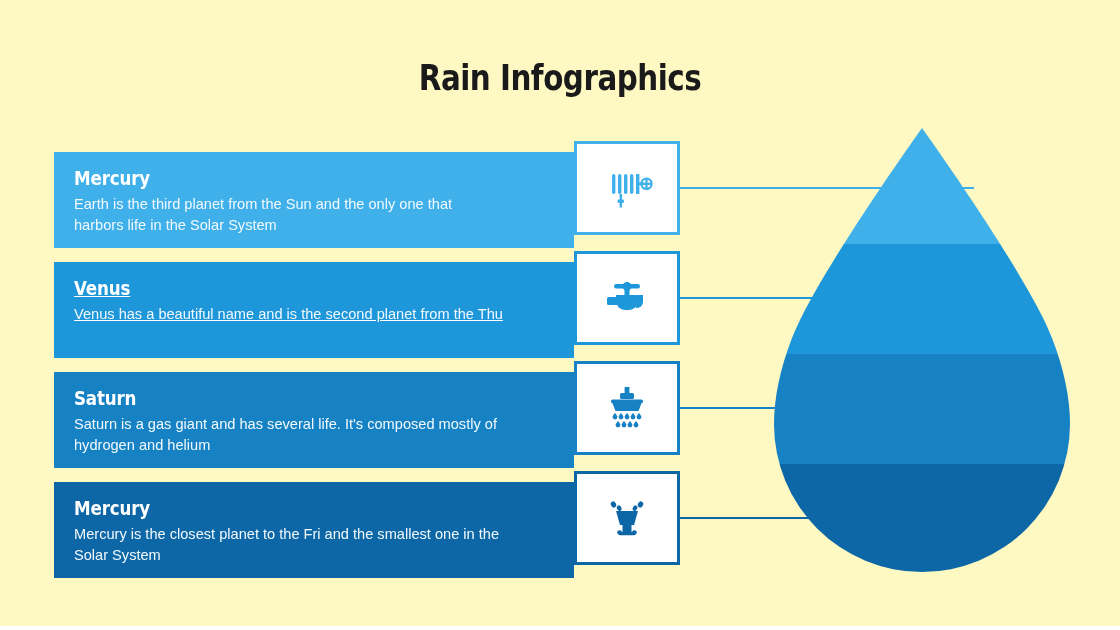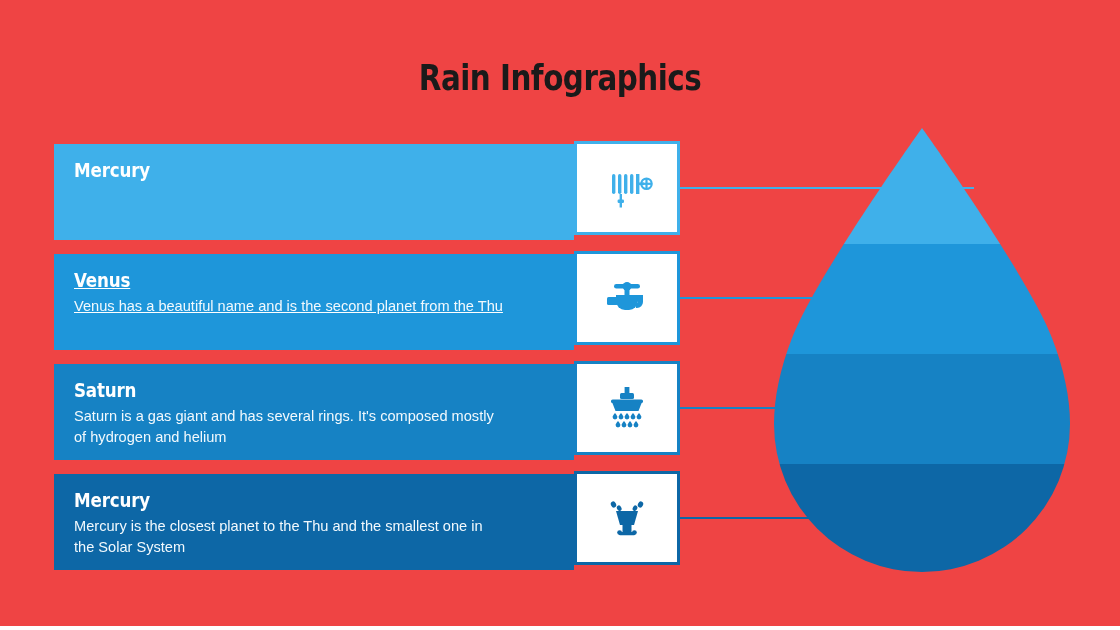--- a/index.html
+++ b/index.html
@@ -10,21 +10,21 @@
     width: 1120px;
     height: 630px;
     background: #ffffff;
     font-family: "Liberation Sans", sans-serif;
     overflow: hidden;
   }
   .slide {
     position: relative;
     width: 1120px;
     height: 626px;
-    background: #ef4444;
+    background: #fef9c3;
   }
 
   
   .title {
     position: absolute;
     left: 0;
     top: 58px;
     width: 1120px;
     text-align: center;
     font-family: "DejaVu Sans", sans-serif;
@@ -45,21 +45,21 @@
     width: 580px;
   }
   .row {
     position: relative;
     height: 96px;
     margin-bottom: 14px;
   }
   .card {
     position: absolute;
     left: 0;
-    top: 4px;
+    top: 12px;
     width: 520px;
     height: 96px;
     box-sizing: border-box;
     padding: 15px 22px 12px 20px;
     color: #ffffff;
   }
   .card-title {
     font-family: "DejaVu Sans", sans-serif;
     font-size: 19px;
     font-weight: bold;
@@ -118,20 +118,21 @@
 
 <div class="slide">
 
   <div class="title" style="color: rgb(26, 26, 26);">Rain Infographics</div>
 
   <div class="rows">
 
     <div class="row">
       <div class="card" id="card0" style="background: rgb(63, 176, 234);">
         <div class="card-title">Mercury</div>
+        <div class="card-desc">Earth is the third planet from the Sun and the only one that harbors life in the Solar System</div>
       </div>
       <div class="icon-box" id="box0" style="border-color: rgb(63, 176, 234);">
         <span>
           <svg width="54" height="54" viewBox="0 0 54 54">
             <g fill="#3fb0ea">
               <rect x="12" y="13" width="3.4" height="20" rx="1.7"></rect>
               <rect x="18" y="13" width="3.4" height="20" rx="1.7"></rect>
               <rect x="24" y="13" width="3.4" height="20" rx="1.7"></rect>
               <rect x="30" y="13" width="3.4" height="20" rx="1.7"></rect>
               <path d="M36 13 h3.4 v20 h-3.4 z"></path>
@@ -167,21 +168,21 @@
             </g>
           </svg>
         </span>
       </div>
       <div class="connector" id="conn1" style="background: rgb(30, 150, 218); width: 210px;"></div>
     </div>
 
     <div class="row">
       <div class="card" id="card2" style="background: rgb(22, 130, 196);">
         <div class="card-title">Saturn</div>
-        <div class="card-desc">Saturn is a gas giant and has several rings. It's composed mostly of hydrogen and helium</div>
+        <div class="card-desc">Saturn is a gas giant and has several life. It's composed mostly of hydrogen and helium</div>
       </div>
       <div class="icon-box" id="box2" style="border-color: rgb(22, 130, 196);">
         <span>
           <svg width="52" height="52" viewBox="0 0 52 52">
             <g fill="#1682c4">
               <rect x="23.6" y="5" width="4.8" height="7"></rect>
               <rect x="19" y="11" width="14" height="6" rx="1.5"></rect>
               <path d="M11 20 h30 l-3.5 9 h-23 z"></path>
               <rect x="10" y="17.5" width="32" height="3.6" rx="1.6"></rect>
               <g>
@@ -200,21 +201,21 @@
             </g>
           </svg>
         </span>
       </div>
       <div class="connector" id="conn2" style="background: rgb(22, 130, 196); width: 168px;"></div>
     </div>
 
     <div class="row">
       <div class="card" id="card3" style="background: rgb(13, 103, 166);">
         <div class="card-title">Mercury</div>
-        <div class="card-desc">Mercury is the closest planet to the Thu and the smallest one in the Solar System</div>
+        <div class="card-desc">Mercury is the closest planet to the Fri and the smallest one in the Solar System</div>
       </div>
       <div class="icon-box" id="box3" style="border-color: rgb(13, 103, 166);">
         <span>
           <svg width="52" height="52" viewBox="0 0 52 52">
             <g fill="#0d67a6">
               <path d="M15 19 h22 l-4 14 h-14 z"></path>
               <path d="M21.5 33 h9 v8 h-9 z"></path>
               <rect x="18" y="40" width="16" height="3.2" rx="1"></rect>
               <circle cx="18.6" cy="40.6" r="2.4"></circle>
               <circle cx="33.4" cy="40.6" r="2.4"></circle>

